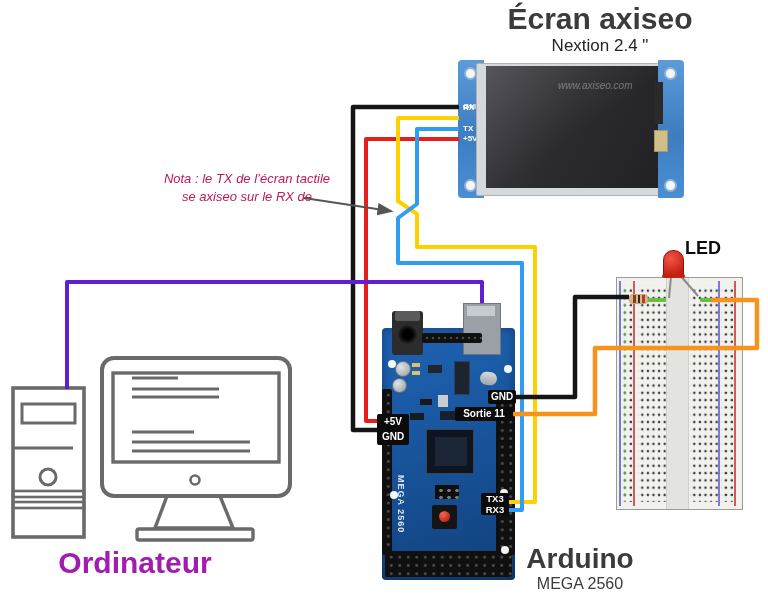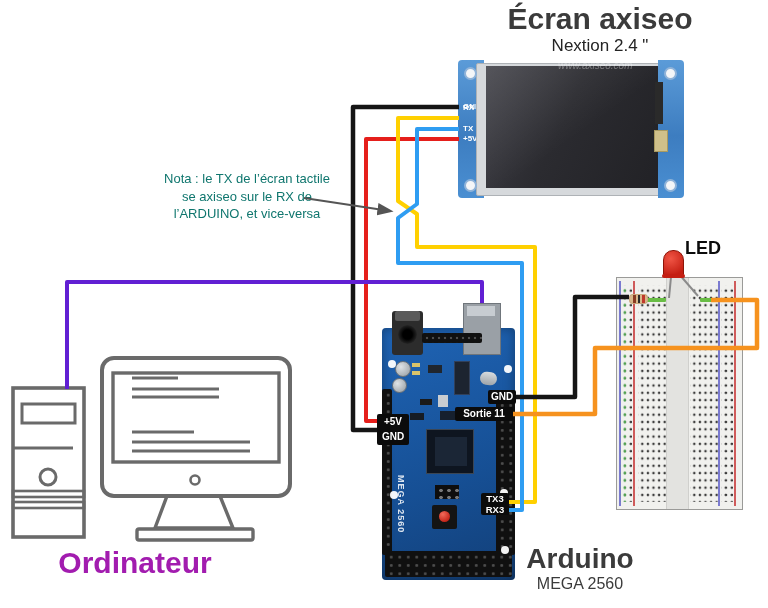--- a/index.html
+++ b/index.html
@@ -9,21 +9,21 @@
 
   
   .cap{position:absolute;text-align:center;color:#3b3b3b;}
   .ecran-title{left:450px;top:2px;width:300px;font-size:30px;font-weight:bold;}
   .ecran-sub{left:450px;top:36px;width:300px;font-size:17px;color:#242424;}
   .ordinateur-label{left:56px;top:546px;width:158px;font-size:30px;font-weight:bold;color:#a21caf;}
   .arduino-title{left:518px;top:543px;width:124px;font-size:28px;font-weight:bold;}
   .arduino-sub{left:518px;top:575px;width:124px;font-size:16px;}
   .breadboard-label{left:597px;top:502px;width:168px;font-size:27px;font-weight:bold;color:#191919;}
   .led-label{left:685px;top:238px;font-size:18px;font-weight:bold;color:#0c0c0c;text-align:left;}
-  .note{left:148px;top:170px;width:198px;font-size:13px;color:#0f766e;
+  .note{left:148px;top:170px;width:198px;font-size:13px;font-style:italic;color:#be185d;
         line-height:17.5px;text-align:center;}
 
   
   .screen-module{left:458px;top:60px;width:226px;height:138px;}
   .strip{position:absolute;top:0;height:138px;width:26px;
          background:linear-gradient(180deg,#5b9bd8,#3d7dc0 55%,#4a8fd2);}
   .strip.left{left:0;border-radius:4px 0 0 4px;}
   .strip.right{left:200px;border-radius:0 4px 4px 0;}
   .hole{position:absolute;width:13px;height:13px;border-radius:50%;
         background:#f4f6f8;border:2px solid #8fb3d9;box-sizing:border-box;}
@@ -114,38 +114,37 @@
 <body>
 
 <div class="canvas">
 
   <div class="cap ecran-title">Écran axiseo</div>
   <div class="cap ecran-sub">Nextion 2.4 "</div>
 
   <div class="cap note">
     <div>Nota : le TX de l’écran tactile</div>
     <div>se axiseo sur le RX de</div>
-    <div>l’ARDUINO, et vice-versa</div>
   </div>
 
   <div class="cap ordinateur-label">Ordinateur</div>
   <div class="cap arduino-title">Arduino</div>
   <div class="cap arduino-sub">MEGA 2560</div>
   <div class="cap led-label">LED</div>
 
   <div class="abs screen-module z2">
     <div class="strip left">
       <span class="pinlabel" style="top:42px">GND</span>
       <span class="pinlabel" style="top:43px">RX</span>
       <span class="pinlabel" style="top:64px">TX</span>
       <span class="pinlabel" style="top:74px">+5V</span>
     </div>
     <div class="panel"></div>
     <div class="lcd"></div>
-    <span class="watermark" style="left:100px;top:0">www.axiseo.com</span>
+    <span class="watermark" style="left:100px;top:20px">www.axiseo.com</span>
     <div class="strip right"></div>
     <div class="flex-detail"></div>
     <div class="conn-detail"></div>
     <div class="hole" style="left:6px;top:7px"></div>
     <div class="hole" style="left:6px;top:119px"></div>
     <div class="hole" style="left:206px;top:7px"></div>
     <div class="hole" style="left:206px;top:119px"></div>
   </div>
 
   <svg class="computer" width="290" height="192" viewBox="0 0 290 192">

